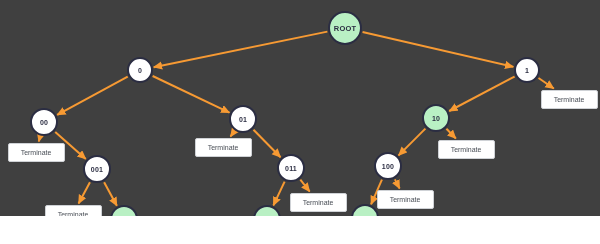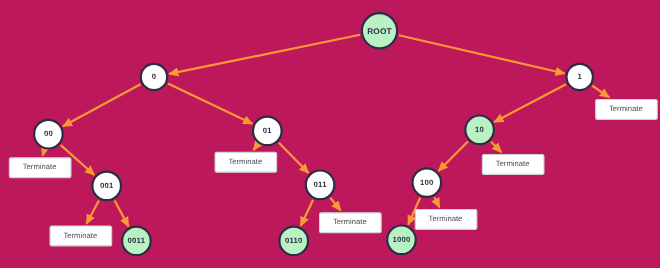--- a/index.html
+++ b/index.html
@@ -1,19 +1,19 @@
 <!DOCTYPE html>
 <html><head>
 <meta charset="utf-8">
 <style>
   html,body{margin:0;padding:0;background:#ffffff;}
   #stage{
     position:relative;
-    width:600px;height:244px;
-    background:#be185d;
+    width:600px;height:216px;
+    background:#404040;
     font-family:"Liberation Sans", sans-serif;
     overflow:hidden;
   }
   #edges{position:absolute;left:0;top:0;width:600px;height:244px;}
   .node{
     position:absolute;
     border-radius:50%;
     background:#ffffff;
     border:2px solid #2b2d42;
     display:flex;align-items:center;justify-content:center;

